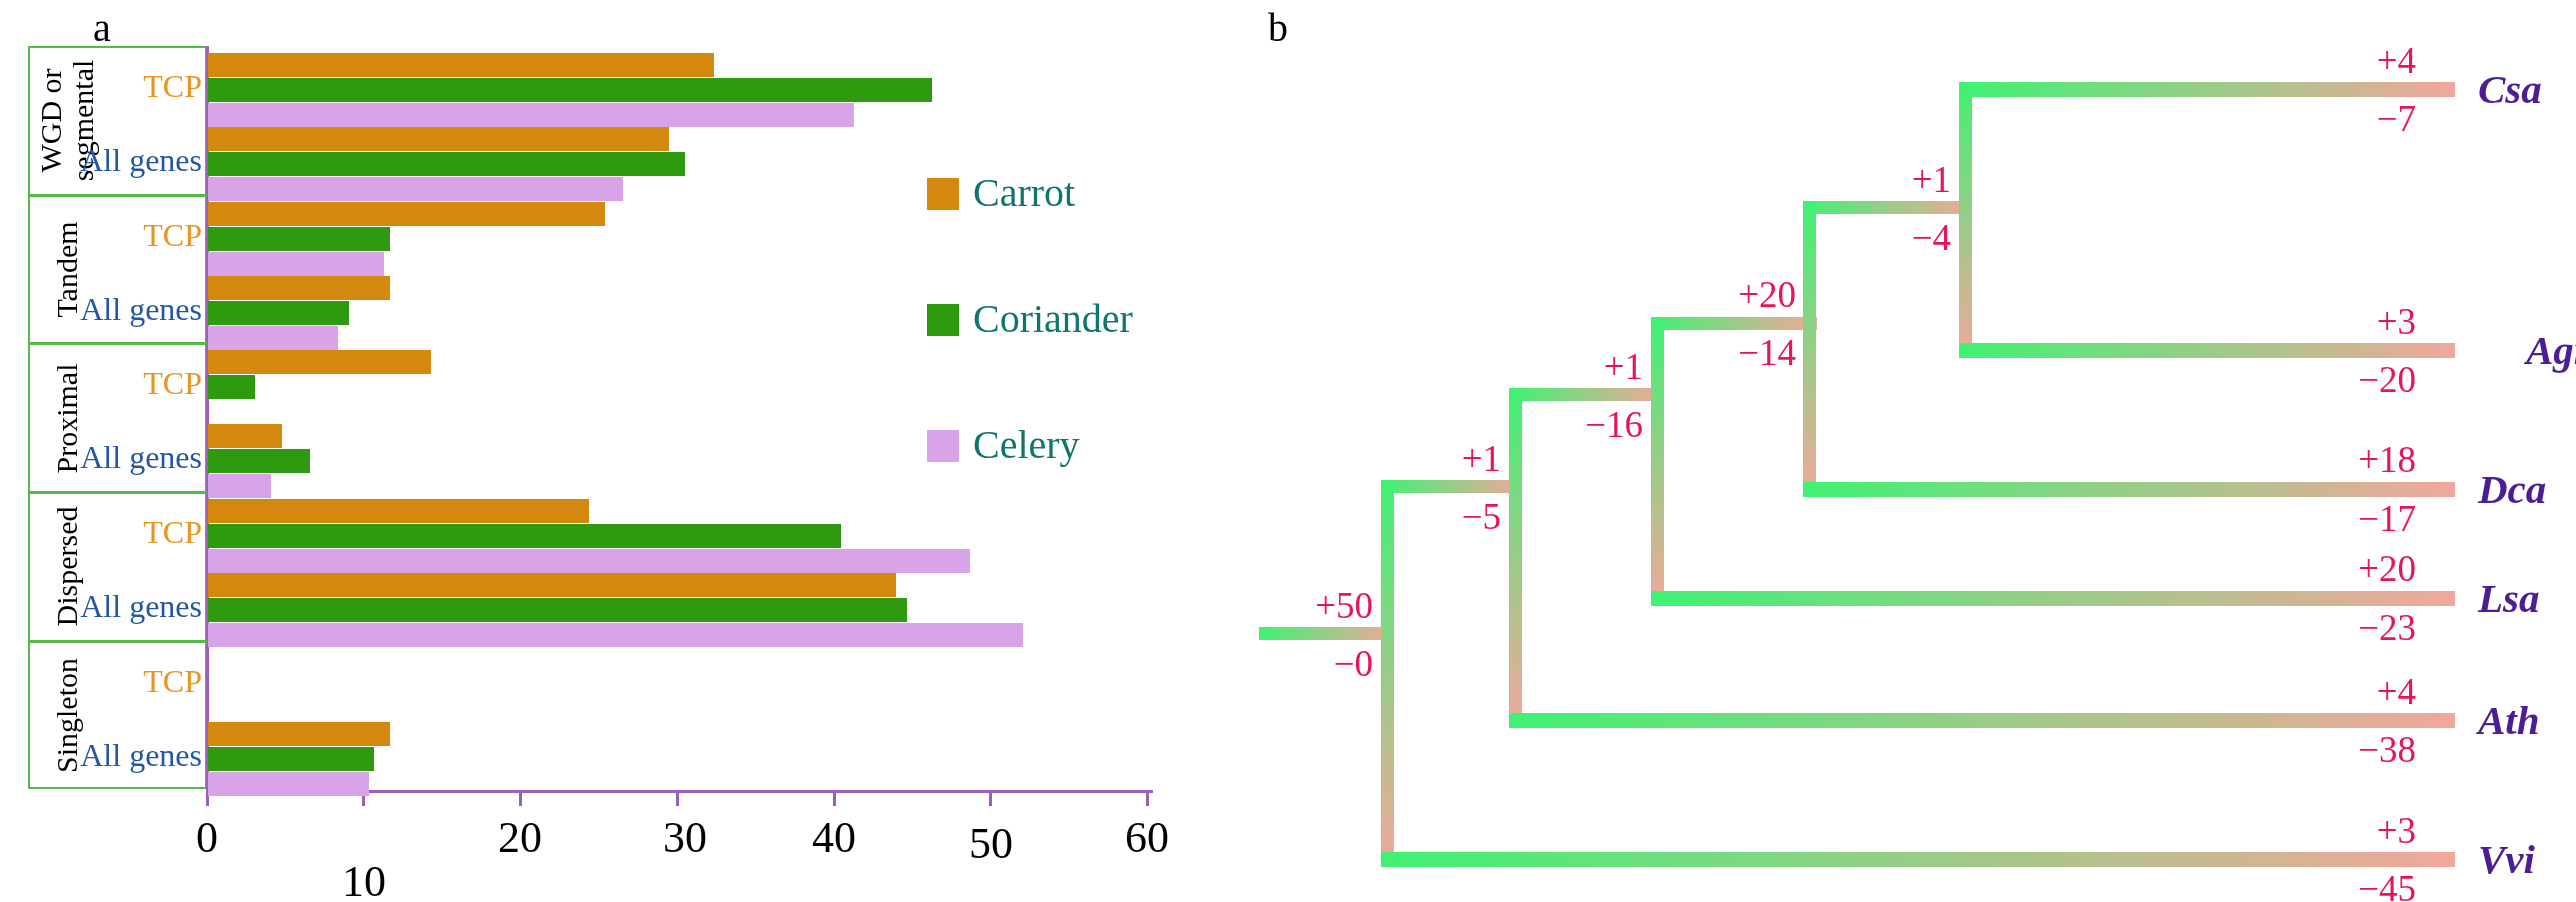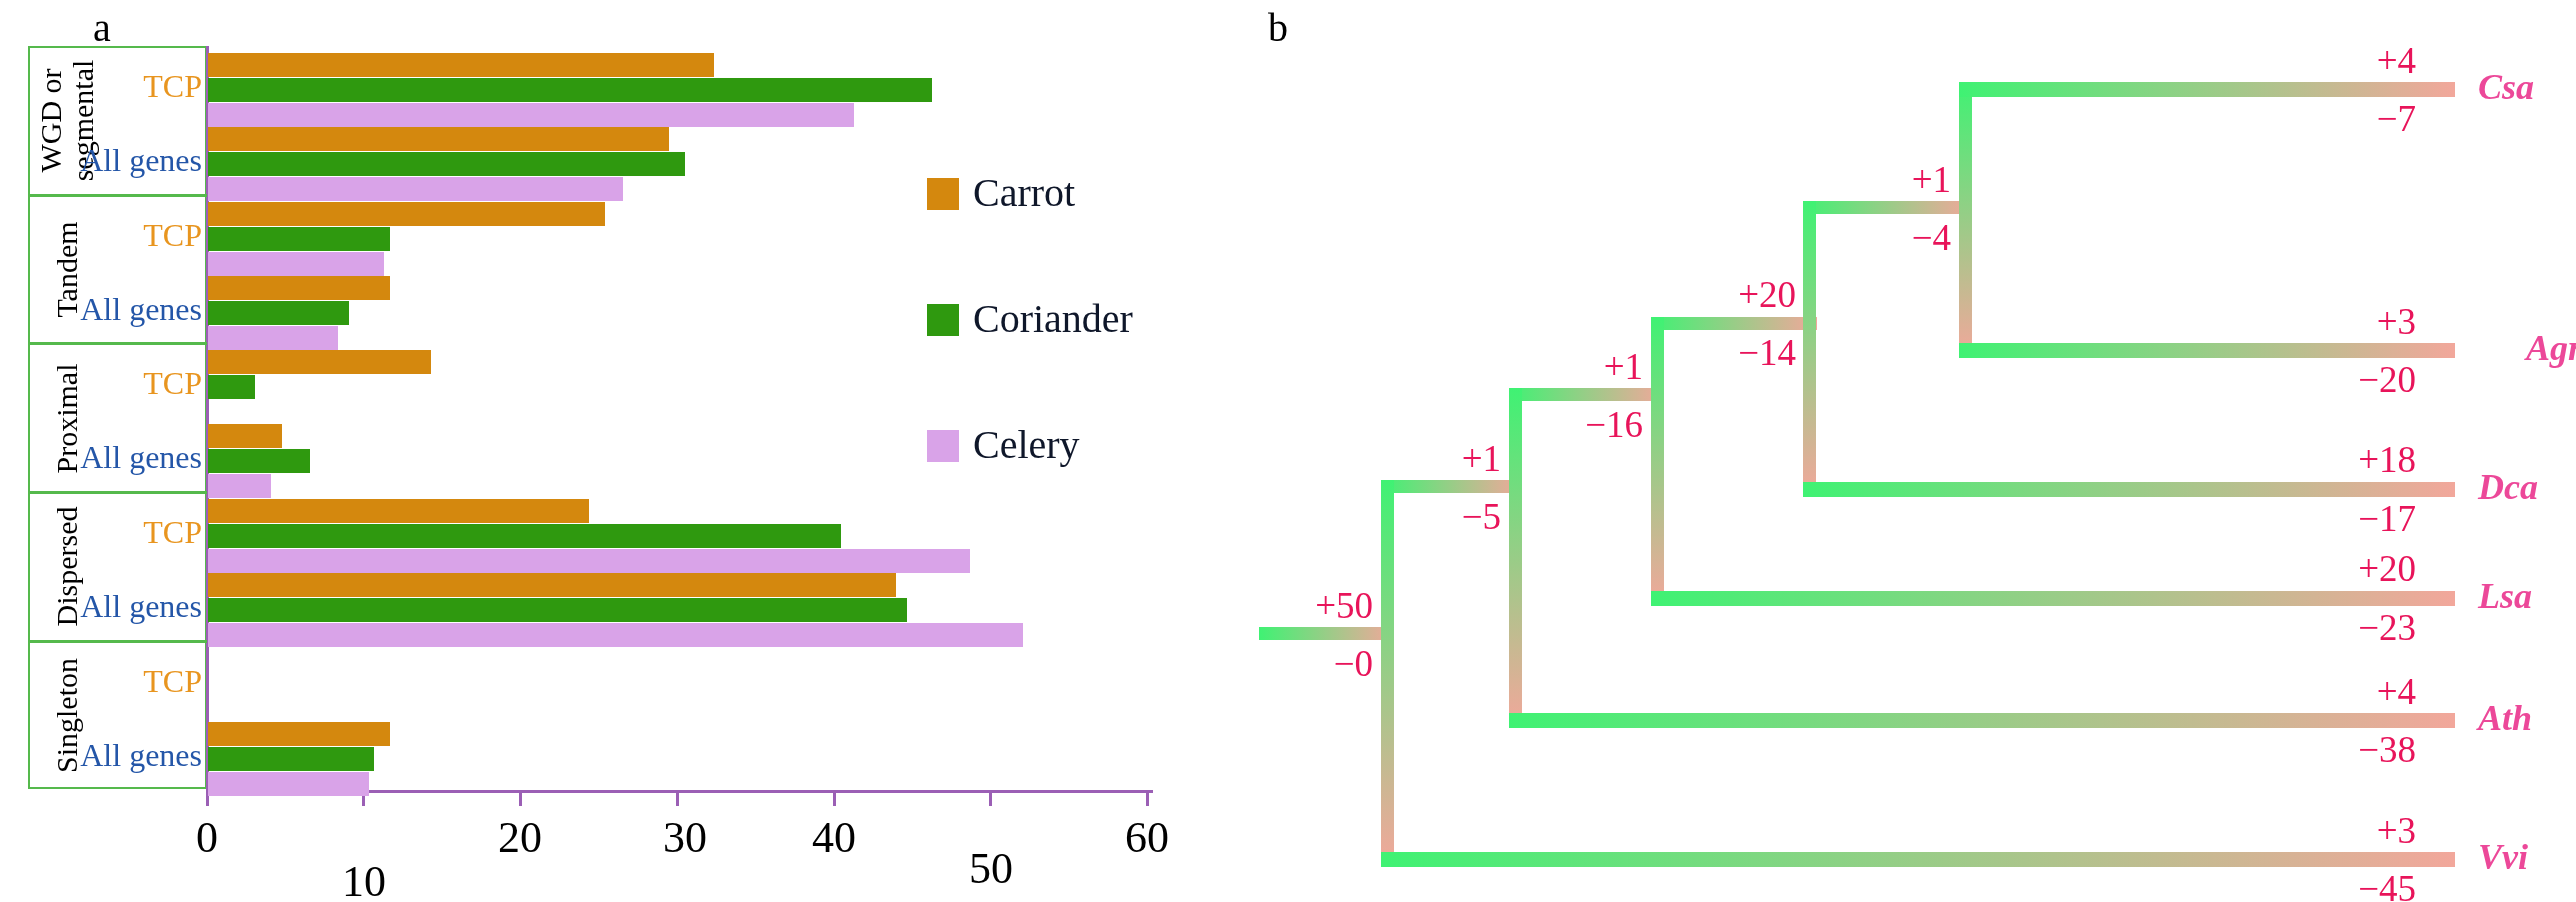--- a/index.html
+++ b/index.html
@@ -8,26 +8,26 @@
   .panel-letter{position:absolute;font-size:40px;color:#000;line-height:1;}
   .cat-sep{position:absolute;height:2.6px;}
   .cat-label{position:absolute;display:flex;align-items:center;justify-content:center;
              text-align:center;font-size:30px;line-height:1.05;color:#000;transform:rotate(-90deg);}
   .row-label{position:absolute;text-align:right;font-size:32px;line-height:1;}
   .bar{position:absolute;height:24px;}
   .tick{position:absolute;width:2.6px;height:13.2px;}
   .tick-label{position:absolute;transform:translateX(-50%);font-size:44px;color:#000;line-height:1;}
   .legend-item{position:absolute;}
   .legend-swatch{position:absolute;width:32px;height:32px;}
-  .legend-text{position:absolute;left:46px;top:-5.3px;font-size:40px;color:#0f172a;line-height:1;}
+  .legend-text{position:absolute;left:46px;top:-5.3px;font-size:40px;color:#0f766e;line-height:1;}
   
   .branch-h{position:absolute;height:14.5px;}
   .branch-v{position:absolute;width:13.2px;}
   .tree-num{position:absolute;width:172px;text-align:right;font-size:37px;line-height:37px;}
-  .species-label{position:absolute;font-size:36px;font-weight:bold;font-style:italic;color:#ec4899;line-height:1;}
+  .species-label{position:absolute;font-size:41px;font-weight:bold;font-style:italic;color:#4c1d95;line-height:1;}
 </style>
 </head>
 <body>
 
 <div id="figure">
   <div class="panel-letter" style="left:93px;top:8px;">a</div>
   <div class="panel-letter" style="left:1268px;top:8px;">b</div>
 
   <div id="panel-a">
       <div style="left: 28px; top: 46px; width: 179px; height: 743px; position: absolute; border: 2.6px solid rgb(85, 185, 76); box-sizing: border-box;"></div>
@@ -37,21 +37,21 @@
       <div class="tick-label" style="left: 207px; top: 816px;">0</div>
       <div class="tick" style="left: 362px; top: 793px; background: rgb(155, 95, 181);"></div>
       <div class="tick-label" style="left: 364px; top: 816px; margin-top: 44px;">10</div>
       <div class="tick" style="left: 519px; top: 793px; background: rgb(155, 95, 181);"></div>
       <div class="tick-label" style="left: 520px; top: 816px;">20</div>
       <div class="tick" style="left: 676px; top: 793px; background: rgb(155, 95, 181);"></div>
       <div class="tick-label" style="left: 677px; top: 816px; margin-left: 8px;">30</div>
       <div class="tick" style="left: 833px; top: 793px; background: rgb(155, 95, 181);"></div>
       <div class="tick-label" style="left: 834px; top: 816px;">40</div>
       <div class="tick" style="left: 989px; top: 793px; background: rgb(155, 95, 181);"></div>
-      <div class="tick-label" style="left: 991px; top: 847px;">50</div>
+      <div class="tick-label" style="left: 991px; top: 822px;">50</div>
       <div class="tick" style="left: 1146px; top: 793px; background: rgb(155, 95, 181);"></div>
       <div class="tick-label" style="left: 1147px; top: 816px; font-family: Liberation Serif, serif;">60</div>
       <div class="cat-label" style="left: -8.3px; top: 84px; width: 149px; height: 73px;">WGD or segmental</div>
       <div class="row-label" style="left: 40px; top: 70px; width: 162px; color: rgb(232, 149, 31);">TCP</div>
       <div class="bar" style="left: 208px; top: 53px; width: 506px; background: rgb(212, 136, 14);"></div>
       <div class="bar" style="left: 208px; top: 78px; width: 724px; background: rgb(47, 153, 15);"></div>
       <div class="bar" style="left: 208px; top: 103px; width: 646px; background: rgb(217, 163, 232);"></div>
       <div class="row-label" style="left: 40px; top: 144px; width: 162px; color: rgb(36, 86, 168);">All genes</div>
       <div class="bar" style="left: 208px; top: 127px; width: 461px; background: rgb(212, 136, 14);"></div>
       <div class="bar" style="left: 208px; top: 152px; width: 477px; background: rgb(47, 153, 15);"></div>

